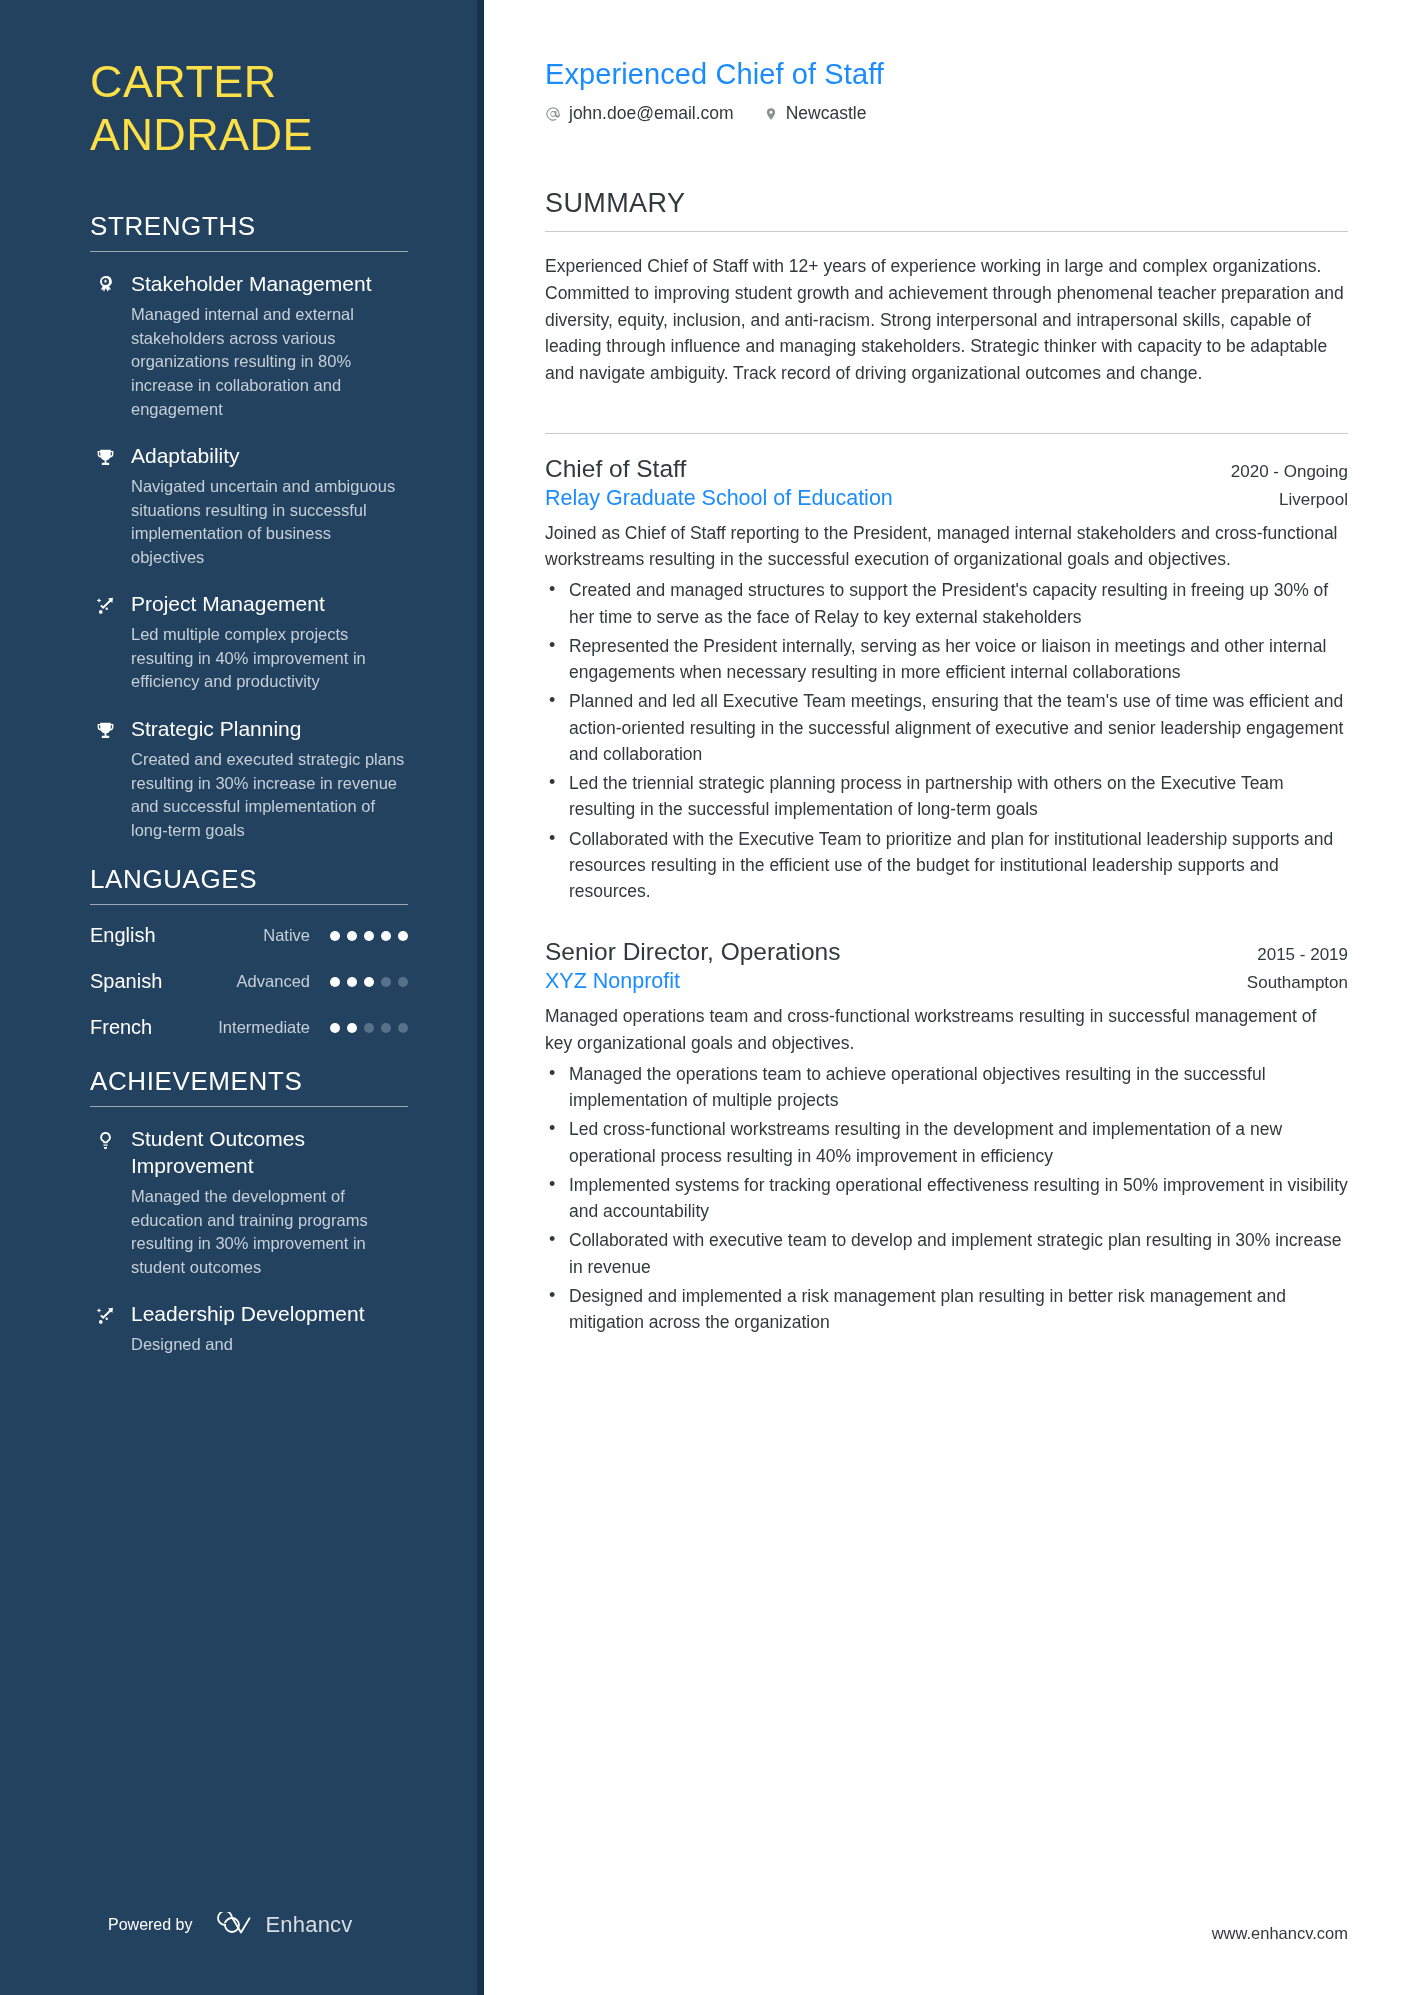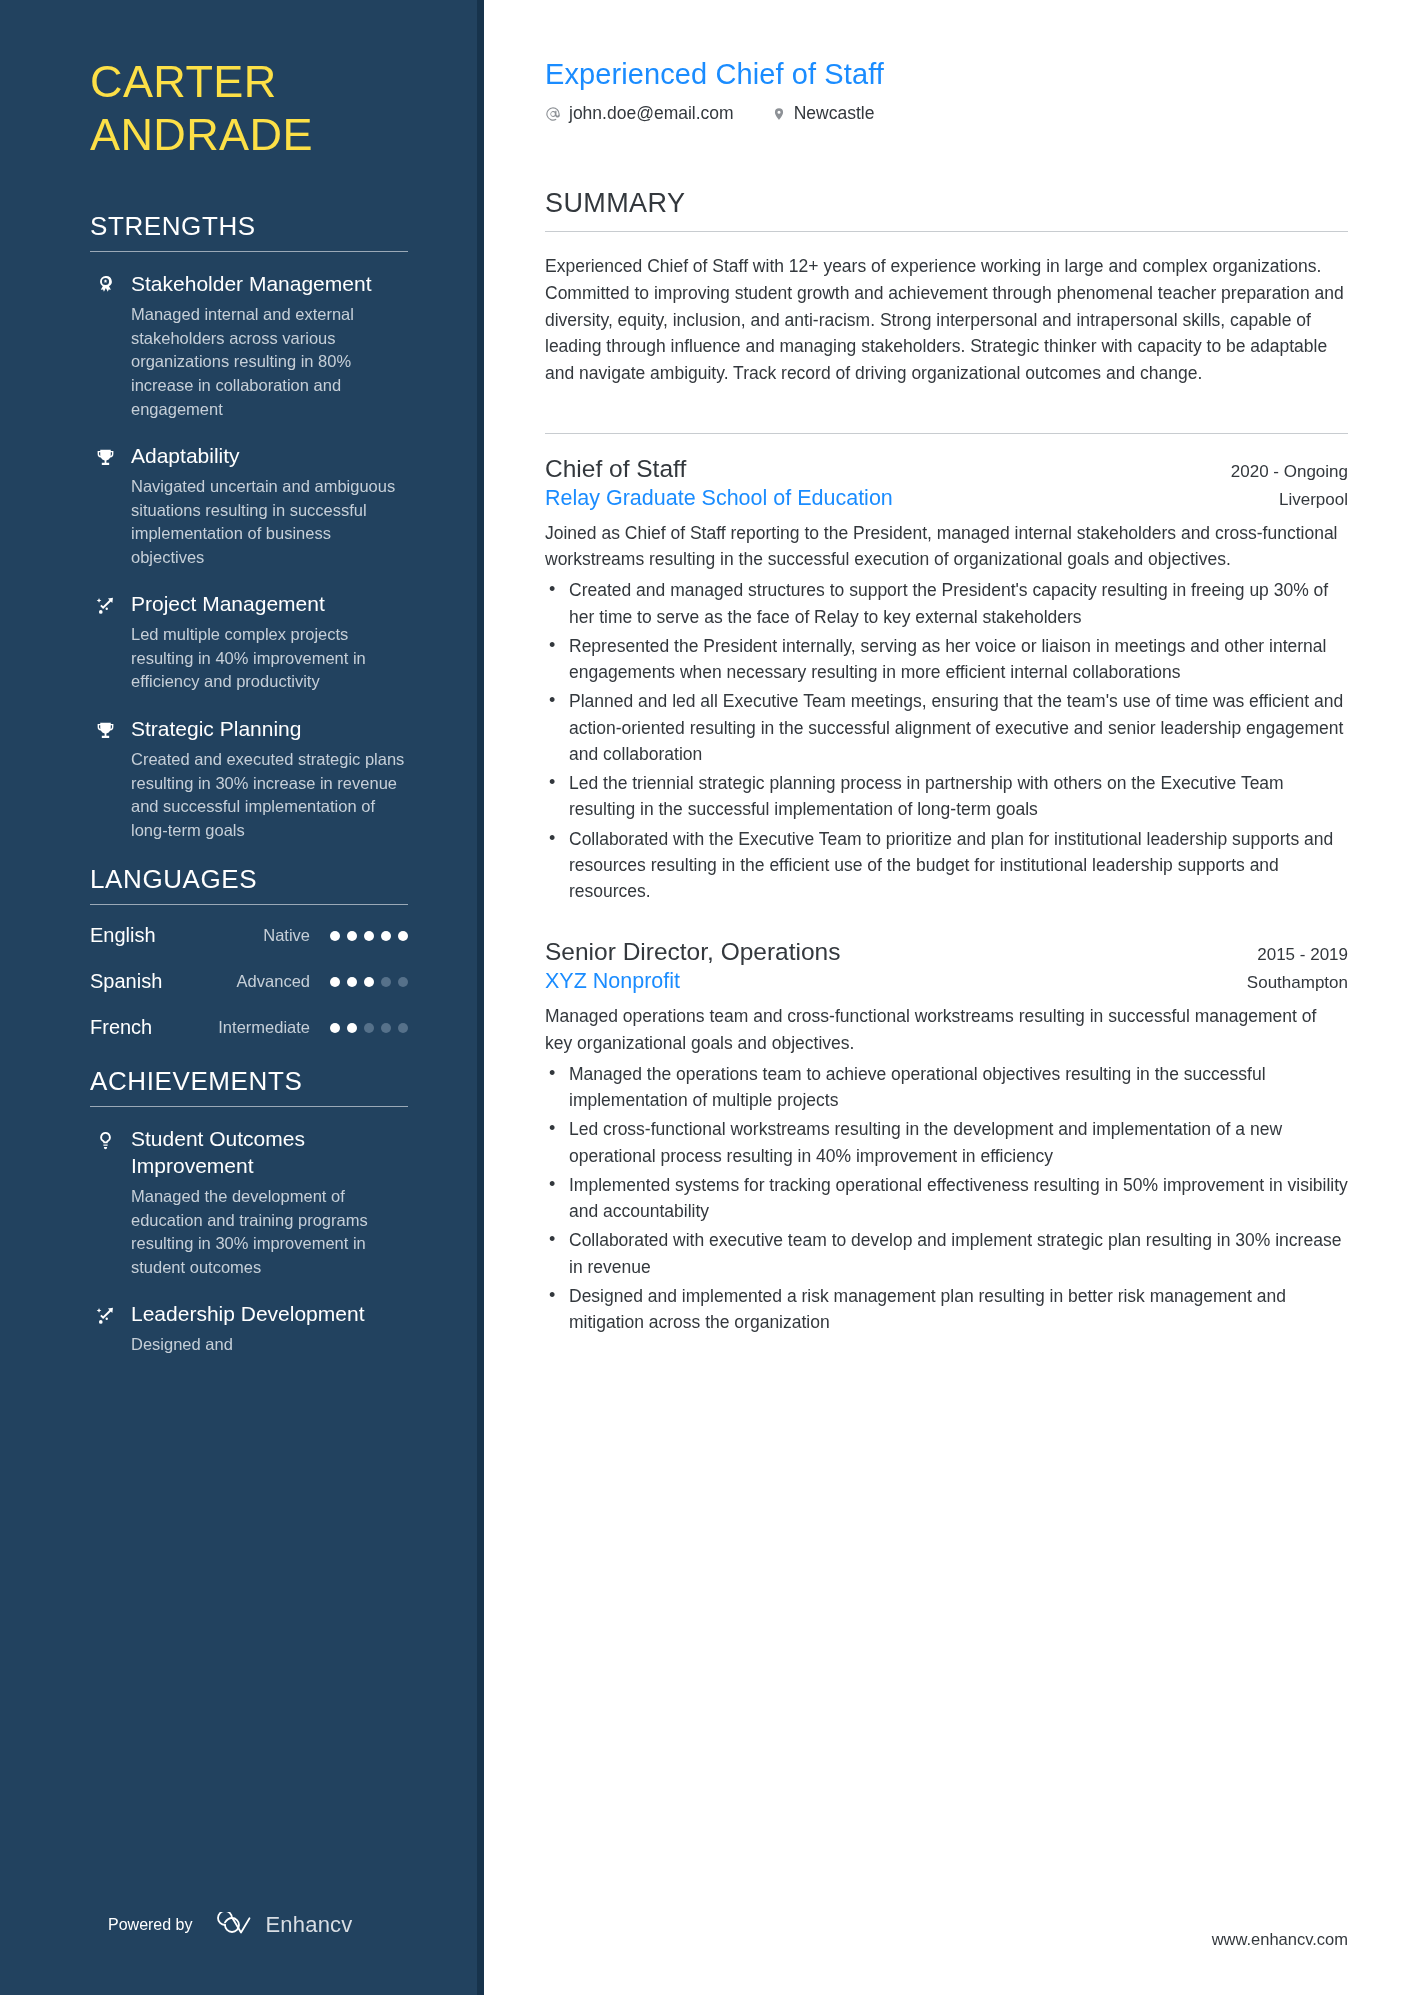--- a/index.html
+++ b/index.html
@@ -126,21 +126,21 @@
   .headline {
     font-size: 29px;
     font-weight: 400;
     color: #1a8cff;
     letter-spacing: 0.1px;
     margin-bottom: 12px;
   }
   .contact-line {
     display: flex;
     align-items: center;
-    gap: 38px;
+    gap: 30px;
     margin-bottom: 64px;
   }
   .contact-item { display: flex; align-items: center; gap: 8px; }
   .contact-item svg { display:block; fill:#8d9196; }
   .contact-text { font-size: 17.5px; color: #33383d; }
 
   .main-section { margin-bottom: 0; }
   .main-title {
     font-size: 27px;
     font-weight: 400;
@@ -197,21 +197,21 @@
     content: "\2022";
     position: absolute;
     left: 4px; top: -1px;
     color: #33383d;
     font-size: 18px;
   }
 
   .site-url {
     position: absolute;
     right: 62px;
-    bottom: 46px;
+    bottom: 52px;
     font-size: 16.5px;
     color: #33383d;
   }
 </style>
 </head>
 <body>
 
 <div class="page">
 
   <aside class="sidebar">

